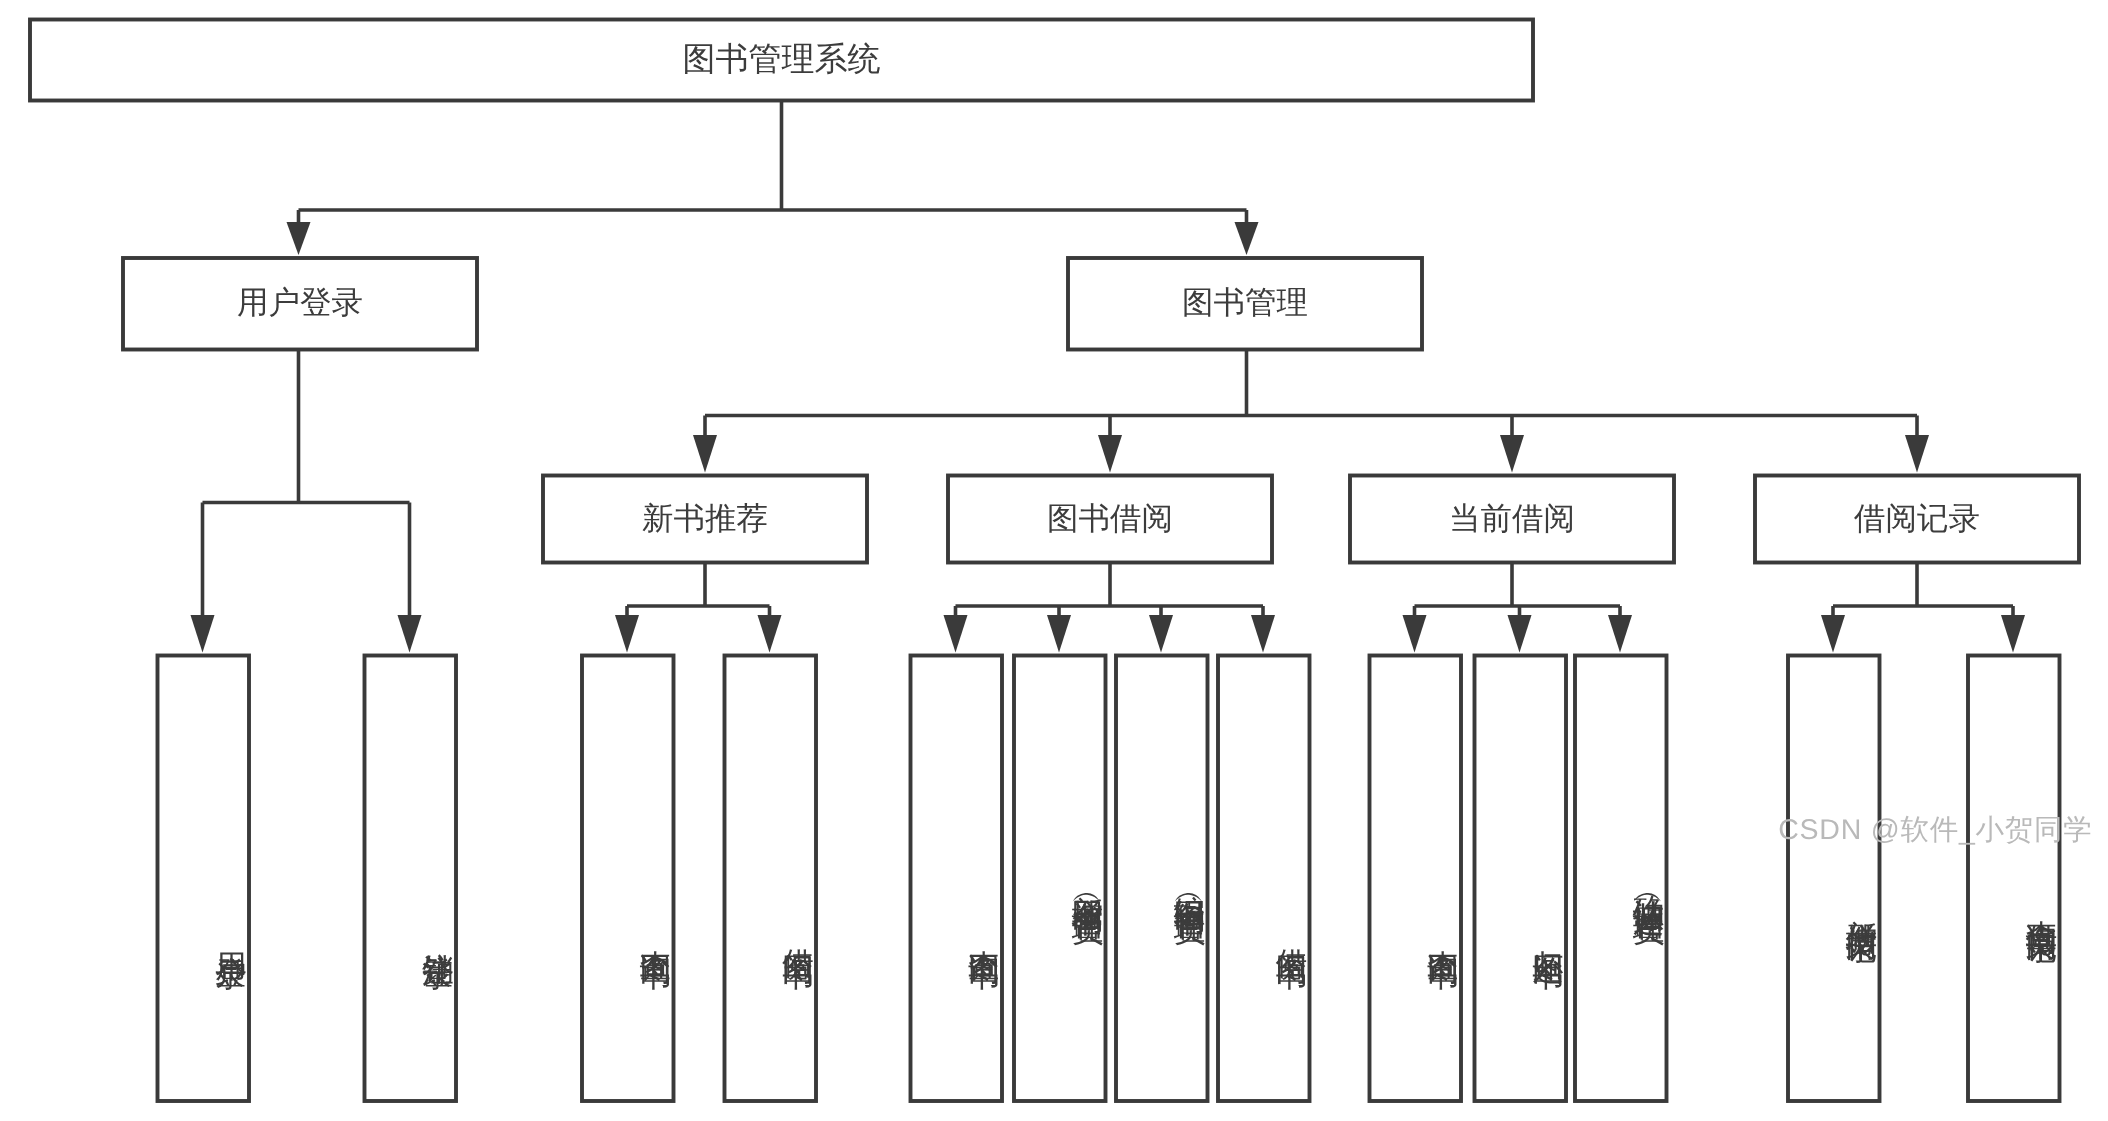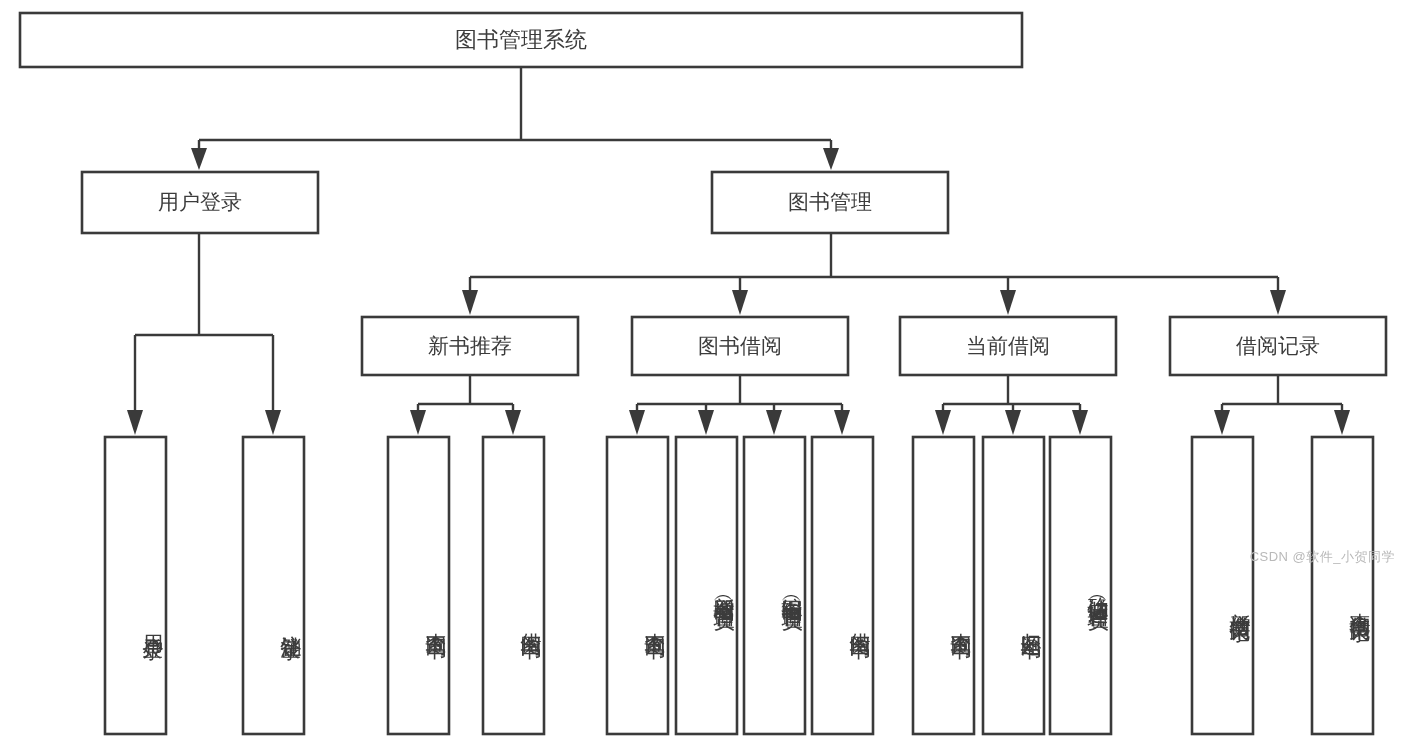--- a/index.html
+++ b/index.html
@@ -64,21 +64,21 @@
     letter-spacing: 2px;
     color: #3c3c3c;
     white-space: nowrap;
     pointer-events: none;
   }
   #watermark {
     position: absolute;
     right: 10px;
     bottom: 6px;
     font-family: "Liberation Sans", "DejaVu Sans", sans-serif;
-    font-size: 13px;
+    font-size: 19px;
     color: #b9b9b9;
     letter-spacing: 0.5px;
     white-space: nowrap;
   }
 </style>
 </head>
 <body>
 
 <div id="diagram-root">
 

